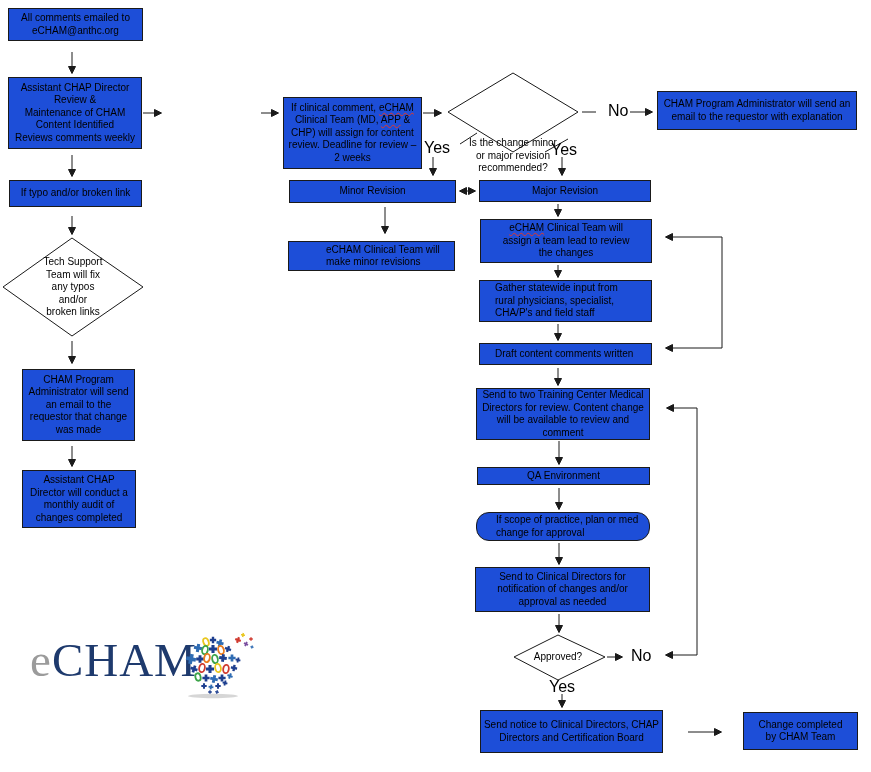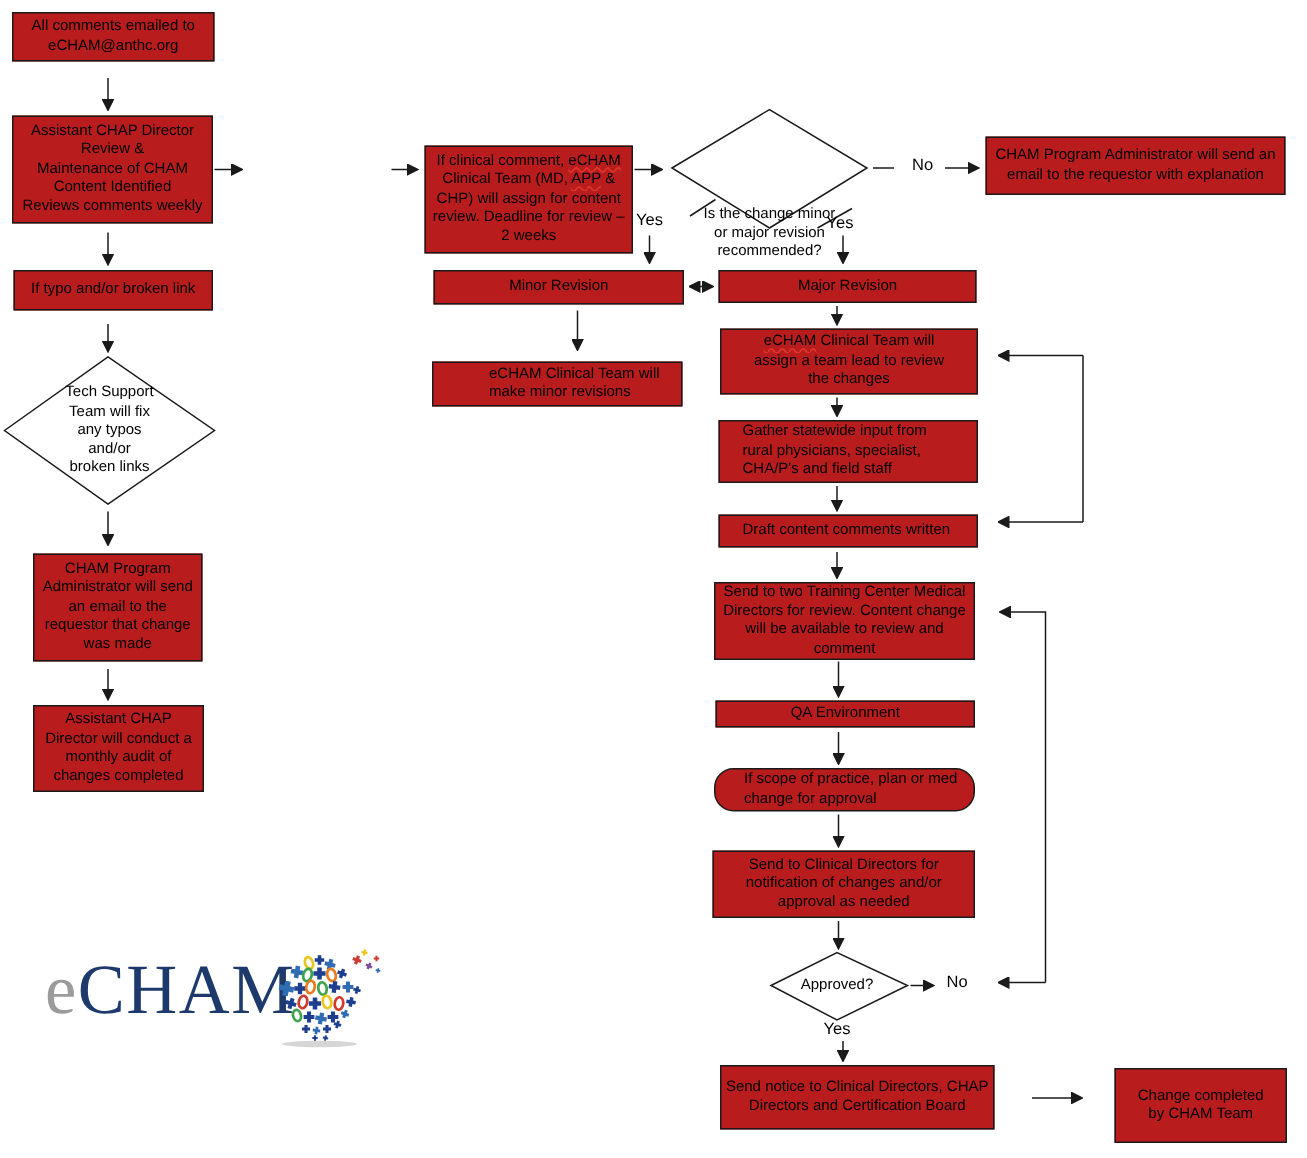--- a/index.html
+++ b/index.html
@@ -9,40 +9,40 @@
     --logo_e:#9b9b9b;
   }
   html,body{margin:0;padding:0;background:#fff;}
   #canvas{
     position:relative;width:871px;height:772px;background:#fff;overflow:hidden;
     font-family:"Liberation Sans", sans-serif;color:#000;
   }
   #connectors{position:absolute;left:0;top:0;z-index:1;}
   #connectors path, #connectors polygon{stroke:var(--line);}
   .box{
-    position:absolute;z-index:2;border:1px solid var(--line);background:#b91c1c;
+    position:absolute;z-index:2;border:1px solid var(--line);background:#1d4ed8;
     display:flex;align-items:center;justify-content:center;
     font-size:10px;line-height:12.5px;text-align:center;box-sizing:border-box;
   }
   .box .txt{white-space:pre-line;width:100%;}
   .box.left{justify-content:flex-start;}
   .box.left .txt{text-align:left;}
   .rt{width:100%;}
   .rt div{text-align:center;}
   .rt span{white-space:pre;}
   .sq{
     text-decoration-line:underline;text-decoration-style:wavy;
     text-decoration-color:var(--squiggle);text-decoration-thickness:1px;
     text-underline-offset:1px;
   }
   .dlabel{
     position:absolute;z-index:2;font-size:10px;line-height:12.5px;
     text-align:center;white-space:pre-line;
   }
-  .flabel{position:absolute;z-index:2;font-size:11px;line-height:11px;}
+  .flabel{position:absolute;z-index:2;font-size:16px;line-height:11px;}
   .logo-text{
     position:absolute;left:30px;top:633px;z-index:2;
     font-family:"Liberation Serif", serif;font-size:47px;line-height:54px;
     color:var(--logo_text);letter-spacing:1px;
   }
   .logo-text .e{color:var(--logo_e);}
   .logo-globe{position:absolute;left:180px;top:628px;z-index:2;}
   .ring{fill:none;stroke-width:1.8px;}
 </style>
 </head>
@@ -213,21 +213,21 @@
 approval as needed</div>
   </div>
 
   <div class="dlabel" style="left:518px;top:651px;width:80px;">Approved?</div>
 
   <div class="box" style="left:480px;top:710px;width:183px;height:43px;">
     <div class="txt">Send notice to Clinical Directors, CHAP
 Directors and Certification Board</div>
   </div>
 
-  <div class="box" style="left:743px;top:712px;width:115px;height:50px;">
+  <div class="box" style="left:743px;top:712px;width:115px;height:38px;">
     <div class="txt">Change completed
 by CHAM Team</div>
   </div>
 
   <div class="flabel" style="left:424px;top:142px;">Yes</div>
   <div class="flabel" style="left:551px;top:144px;">Yes</div>
   <div class="flabel" style="left:608px;top:105px;">No</div>
   <div class="flabel" style="left:631px;top:650px;">No</div>
   <div class="flabel" style="left:549px;top:681px;">Yes</div>
 

